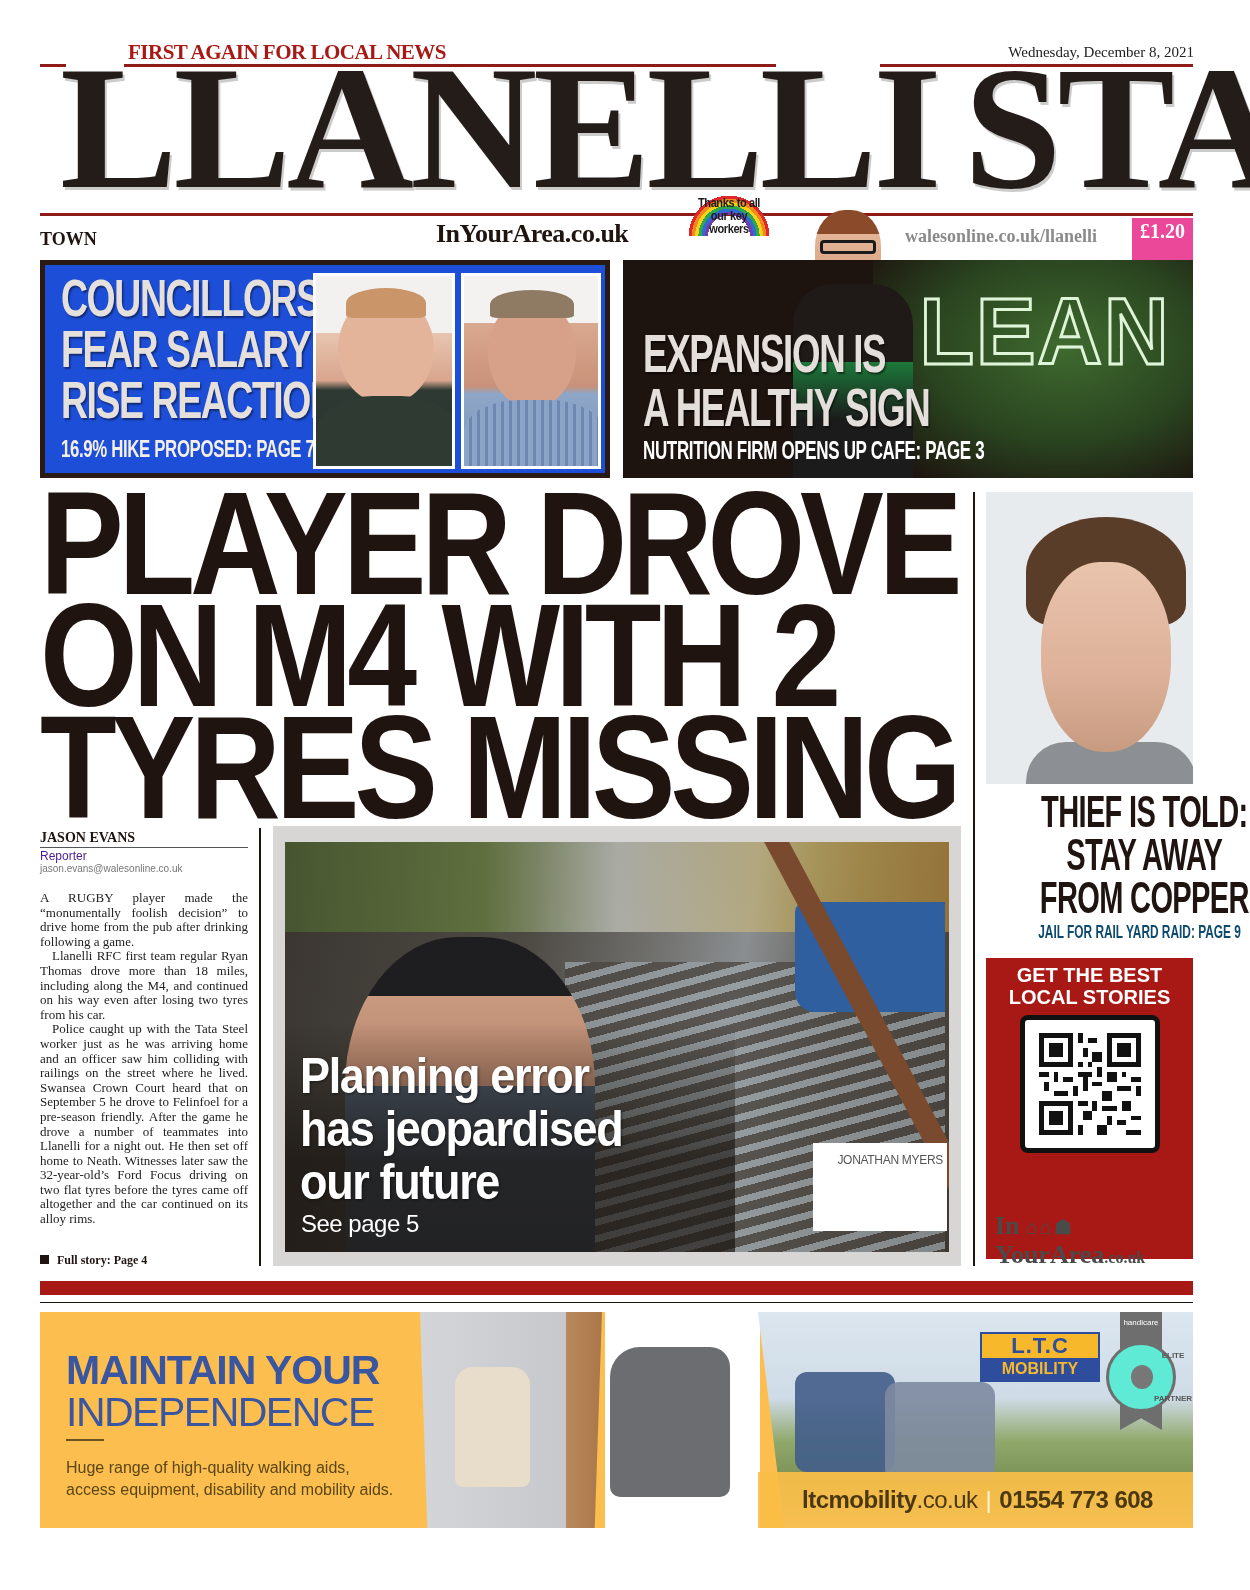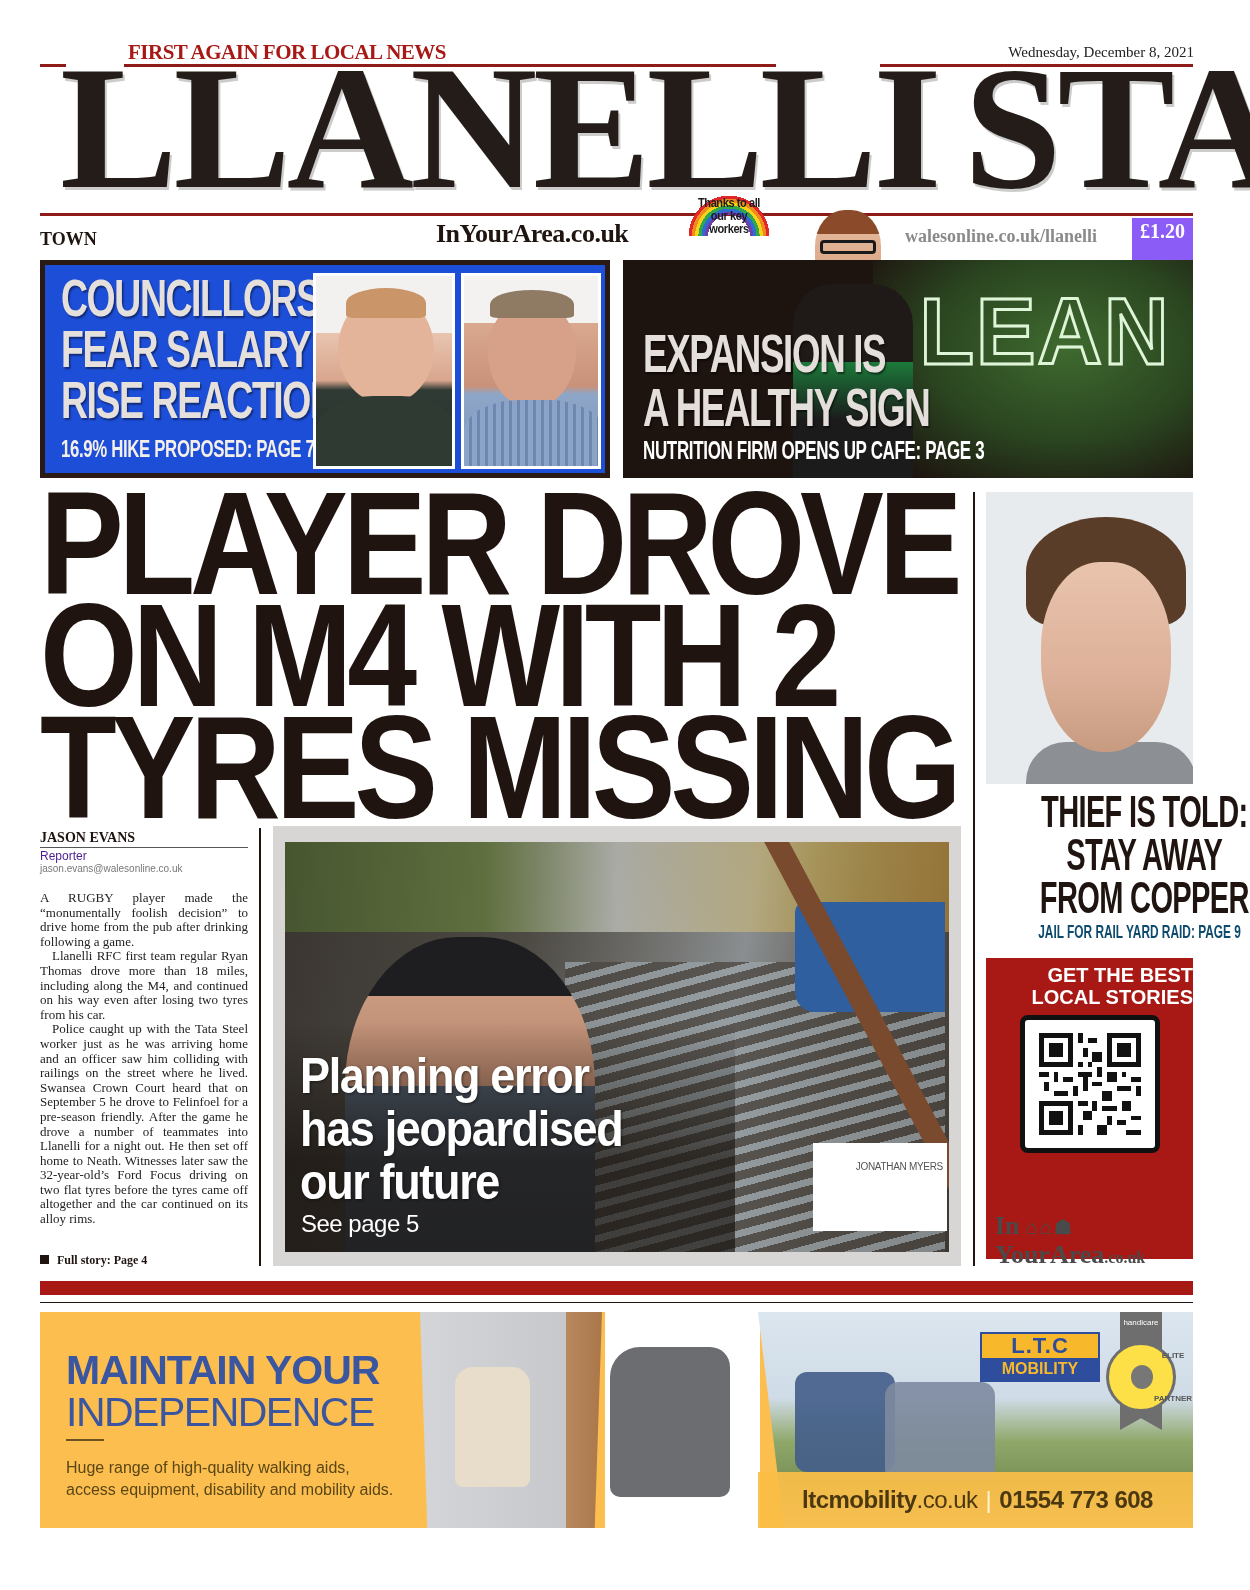--- a/index.html
+++ b/index.html
@@ -13,21 +13,21 @@
   .rule-red { height: 3px; background: #8e1b18; }
   .masthead-title { left: 60px; top: 48px; width: 1110px; height: 160px; font-family: "Liberation Serif", serif; font-weight: bold; color: #231c18; font-size: 176px; line-height: 160px; letter-spacing: -4px; white-space: nowrap; text-shadow: 2px 3px 0 #ccc; transform: scaleX(1.0); transform-origin: left; }
   .town { left: 40px; top: 229px; font-family: "Liberation Serif", serif; font-weight: bold; font-size: 18px; }
   .iya { left: 436px; top: 219px; font-family: "Liberation Serif", serif; font-weight: bold; font-size: 26px; letter-spacing: -0.5px; }
   .rainbow { left: 683px; top: 190px; width: 92px; height: 62px; }
   .rainbow-arc { position: absolute; left: 0; top: 0; width: 92px; height: 92px; border-radius: 50%;
      background: radial-gradient(circle, transparent 32%, #6f3fb0 32%, #6f3fb0 37%, #2f6cd0 37%, #2f6cd0 42%, #2fa84c 42%, #2fa84c 47%, #f6d21a 47%, #f6d21a 52%, #f08a1b 52%, #f08a1b 57%, #e0282a 57%, #e0282a 62%, transparent 62%);
      clip-path: inset(0 0 50% 0); }
   .rainbow-text { position: absolute; left: 4px; top: 6px; width: 84px; text-align: center; font-weight: bold; font-size: 13px; line-height: 13px; color: #1c1c1c; font-family: "Liberation Sans", sans-serif; letter-spacing: -0.5px; transform: scaleX(0.85); }
   .walesonline { left: 905px; top: 226px; font-family: "Liberation Serif", serif; font-weight: bold; font-size: 18px; color: #8a8a8a; }
-  .price { left: 1132px; top: 218px; width: 61px; height: 44px; background: #8b5cf6; color: #fff; font-family: "Liberation Serif", serif; font-weight: bold; font-size: 20px; text-align: center; line-height: 26px; }
+  .price { left: 1132px; top: 218px; width: 61px; height: 44px; background: #ec4899; color: #fff; font-family: "Liberation Serif", serif; font-weight: bold; font-size: 20px; text-align: center; line-height: 26px; }
 
   
   .teaser-left { left: 40px; top: 260px; width: 570px; height: 218px; background: #2a1a14; padding: 5px; }
   .teaser-left-inner { position: relative; width: 100%; height: 100%; background: #1d4ed8; }
   .tl-head { position: absolute; left: 16px; top: 8px; font-family: "Liberation Sans", sans-serif; font-weight: bold; color: #e6e0dc; font-size: 52px; line-height: 51px; letter-spacing: -2px; transform: scaleX(0.72); transform-origin: left top; white-space: nowrap; text-shadow: 2px 2px 2px rgba(0,0,0,0.45); }
   .tl-sub { position: absolute; left: 16px; top: 170px; font-weight: bold; color: #f4efe9; font-size: 24px; letter-spacing: -0.5px; transform: scaleX(0.7); transform-origin: left top; white-space: nowrap; }
   .photo { position: absolute; background: #fff; border: 3px solid #fff; overflow: hidden; }
   .photo-a { left: 268px; top: 8px; width: 142px; height: 196px; background: linear-gradient(180deg,#f3f1ef 0%,#f3f1ef 30%,#e8c5b0 30%,#d9a58d 55%,#2e3a33 60%,#28312c 100%); }
   .photo-b { left: 416px; top: 8px; width: 140px; height: 196px; background: linear-gradient(180deg,#f4f2f0 0%,#f4f2f0 25%,#d9a98f 25%,#c99179 58%,#8ea6c7 62%,#7b93b8 100%); }
   .face { position: absolute; border-radius: 50%; }
@@ -65,32 +65,32 @@
   .pic .pipes { position: absolute; left: 280px; top: 120px; width: 380px; height: 290px;
      background: repeating-linear-gradient(165deg, #9aa3a8 0px, #9aa3a8 7px, #4a4540 7px, #4a4540 16px); opacity: 0.75; }
   .pic .tarp { position: absolute; left: 510px; top: 60px; width: 150px; height: 110px; background: #2f5f9f; border-radius: 10px 0 0 20px; }
   .pic .trees { position: absolute; left: 0; top: 0; width: 664px; height: 90px; background: linear-gradient(90deg, #4e6b2f 0%, #6e8a3d 30%, #d9dcd5 50%, #c7a84a 80%, #c59235 100%); opacity: 0.6; }
   .pic .rod { position: absolute; left: 470px; top: -20px; width: 22px; height: 480px; background: #7a4a2f; transform: rotate(-28deg); transform-origin: top; }
   .pic .man { position: absolute; left: 60px; top: 95px; width: 250px; height: 330px; background: linear-gradient(180deg, #1e1e20 0%, #1e1e20 18%, #c99a80 18%, #b6846b 45%, #4a5766 45%, #3b4553 100%); border-radius: 45% 45% 10px 10px; }
   .pic .shade { position: absolute; left: 0; top: 180px; width: 450px; height: 230px; background: linear-gradient(180deg, rgba(20,15,10,0) 0%, rgba(20,15,10,0.65) 60%); }
   .pic-h { left: 300px; top: 1050px; font-family: "Liberation Sans", sans-serif; font-weight: bold; color: #fff; font-size: 50px; line-height: 53px; letter-spacing: -1.5px; white-space: nowrap; transform: scaleX(0.9); transform-origin: left top; text-shadow: 1px 1px 3px rgba(0,0,0,.5); }
   .pic-see { left: 301px; top: 1210px; color: #fff; font-size: 24px; letter-spacing: -0.5px; }
   .caption { left: 813px; top: 1143px; width: 134px; height: 88px; background: #fff; padding: 3px 4px; text-align: right; font-size: 12.5px; line-height: 13.5px; color: #1a1a1a; letter-spacing: -0.3px; }
-  .caption .credit { font-size: 10px; color: #555; margin-top: 14px; }
+  .caption .credit { font-size: 12px; color: #555; margin-top: 8px; }
 
   
   .mugshot { left: 986px; top: 492px; width: 207px; height: 292px; background: #e8ebee; overflow: hidden; }
   .mug-hair { position: absolute; left: 40px; top: 25px; width: 160px; height: 110px; border-radius: 50% 50% 20% 20%; background: #5a3d28; }
   .mug-face { position: absolute; left: 55px; top: 70px; width: 130px; height: 190px; border-radius: 45% 45% 48% 48%; background: linear-gradient(180deg,#e9c4ad 0%,#ddb099 60%,#c79b80 100%); }
   .mug-neck { position: absolute; left: 40px; top: 250px; width: 170px; height: 50px; background: #8c8f93; border-radius: 40px 40px 0 0; }
   .thief { left: 986px; top: 790px; width: 207px; text-align: center; font-family: "Liberation Sans", sans-serif; font-weight: bold; font-size: 44px; line-height: 43px; color: #1f1410; letter-spacing: -1px; }
   .thief .inner { display: inline-block; transform: scaleX(0.66); transform-origin: center top; white-space: nowrap; }
   .thief-sub { left: 986px; top: 922px; width: 207px; text-align: center; font-weight: bold; color: #0c4a6e; font-size: 18px; }
   .thief-sub .inner { display: inline-block; transform: scaleX(0.66); white-space: nowrap; }
-  .promo { left: 986px; top: 958px; width: 207px; height: 301px; background: #a81916; color: #fff; text-align: right; }
+  .promo { left: 986px; top: 958px; width: 207px; height: 301px; background: #a81916; color: #fff; text-align: center; }
   .promo-h { position: absolute; left: 0; top: 6px; width: 207px; font-weight: bold; font-size: 20px; line-height: 22px; }
   .qr-box { position: absolute; left: 34px; top: 57px; width: 140px; height: 138px; background: #fff; border: 5px solid #111; border-radius: 8px; }
   .qr { position: absolute; left: 14px; top: 12px; width: 102px; height: 104px; }
   .promo-sub { position: absolute; left: 0; top: 202px; width: 207px; font-weight: bold; font-size: 12px; line-height: 13px; }
   .iya2 { left: 995px; top: 1212px; font-family: "Liberation Serif", serif; font-weight: bold; color: #4a4a4a; font-size: 26px; line-height: 28px; }
   .iya2 .houses { font-size: 20px; letter-spacing: 2px; }
   .iya2 .co { font-size: 16px; }
 
   
   .red-bar { left: 40px; top: 1281px; width: 1153px; height: 14px; background: #a81916; }
@@ -107,21 +107,21 @@
   .ad-chair-bg { position: absolute; left: 565px; top: 0; width: 155px; height: 216px; background: #ffffff; }
   .ad-chair { position: absolute; left: 570px; top: 35px; width: 120px; height: 150px; background: #6c6d70; border-radius: 30px 20px 10px 10px; }
   .ad-photo { position: absolute; left: 718px; top: 0; width: 435px; height: 216px; background: linear-gradient(180deg,#dbe6ef 0%,#cfdbe6 40%,#8fa86a 60%,#7e9459 75%,#c9c7c0 100%); clip-path: polygon(0 0,100% 0,100% 100%,6% 100%); }
   .ad-scooter1 { position: absolute; left: 755px; top: 60px; width: 100px; height: 100px; background: #415d8a; border-radius: 12px; opacity: .9; }
   .ad-scooter2 { position: absolute; left: 845px; top: 70px; width: 110px; height: 100px; background: #7d8aa0; border-radius: 14px; opacity: .9; }
   .ad-ltc { position: absolute; left: 940px; top: 20px; width: 120px; height: 50px; background: #f7b82b; border: 2px solid #2f4d9d; text-align: center; }
   .ad-ltc .a { display: block; font-family: "Liberation Sans", sans-serif; font-weight: bold; color: #2f4d9d; font-size: 22px; line-height: 24px; letter-spacing: 1px; }
   .ad-ltc .b { display: block; background: #2f4d9d; color: #f7b82b; font-weight: bold; font-size: 16px; line-height: 22px; }
   .ad-badge-band { position: absolute; left: 1080px; top: 0; width: 42px; height: 118px; background: #6e6e6e; clip-path: polygon(0 0,100% 0,100% 100%,50% 90%,0 100%); }
   .ad-badge-top { position: absolute; left: 1080px; top: 6px; width: 42px; text-align: center; color: #fff; font-size: 8px; }
-  .ad-badge { position: absolute; left: 1066px; top: 30px; width: 70px; height: 70px; border-radius: 50%; background: #fde047; border: 3px solid #6e6e6e; text-align: center; color: #555; font-size: 8px; font-weight: bold; }
+  .ad-badge { position: absolute; left: 1066px; top: 30px; width: 70px; height: 70px; border-radius: 50%; background: #5eead4; border: 3px solid #6e6e6e; text-align: center; color: #555; font-size: 8px; font-weight: bold; }
   .ad-badge .t1 { position: absolute; top: 6px; width: 100%; }
   .ad-badge .t2 { position: absolute; bottom: 6px; width: 100%; }
   .ad-badge .ico { position: absolute; left: 22px; top: 20px; width: 22px; height: 24px; border-radius: 50%; background: #777; }
   .ad-foot { position: absolute; left: 718px; top: 160px; width: 435px; height: 56px; background: rgba(250,190,70,0.92); }
   .ad-url { position: absolute; left: 762px; top: 174px; font-family: "Liberation Sans", sans-serif; color: #4c3810; font-size: 24px; white-space: nowrap; letter-spacing: -0.5px; }
   .ad-url b { font-weight: bold; }
   .ad-url .sep { color: #fff3cf; margin: 0 8px; }
 </style>
 </head>
 <body>

